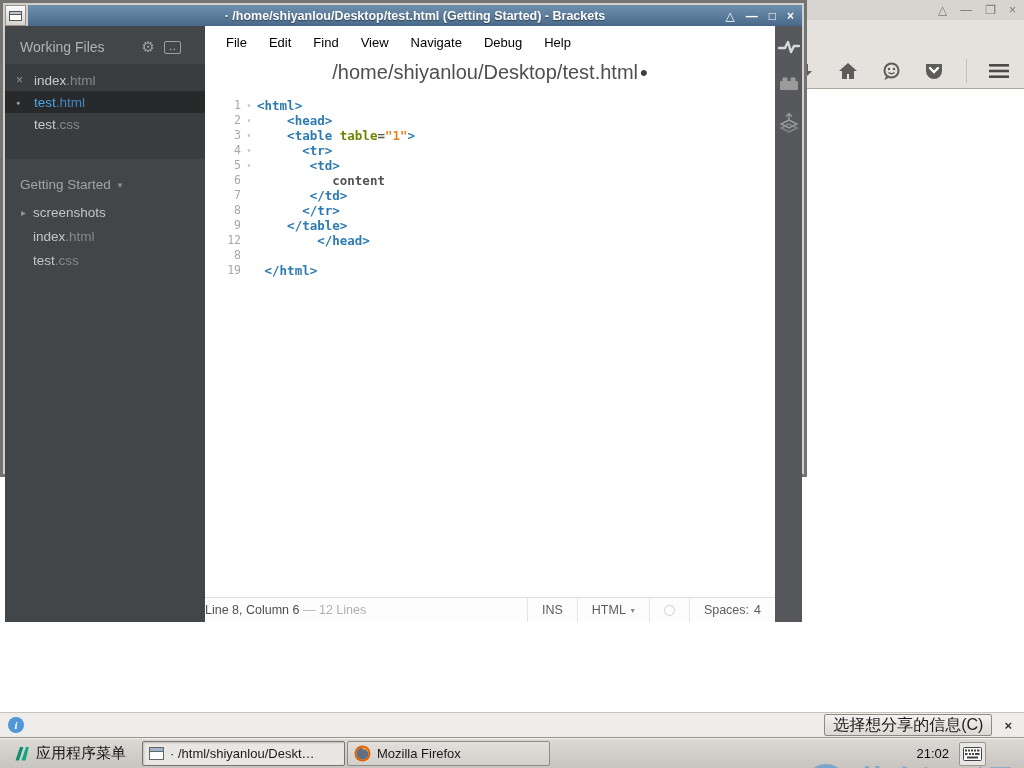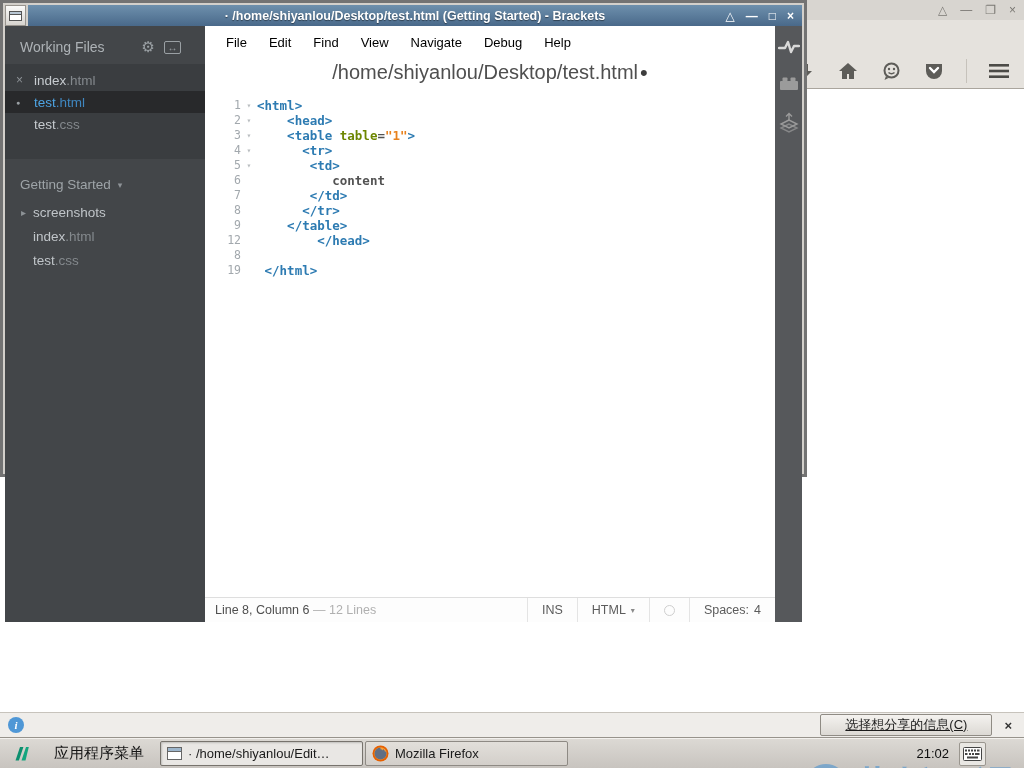--- a/index.html
+++ b/index.html
@@ -12,26 +12,26 @@
   .ff-controls { position:absolute; top:4px; right:8px; display:flex; gap:13px; color:#7b7974; font-size:12px; line-height:12px; }
   .ff-controls span { cursor:default; }
   .ff-toolbar { position:absolute; top:54px; right:0; height:34px; display:flex; align-items:center; gap:21px; padding-right:14px; }
   .ff-icon { width:22px; height:22px; display:flex; align-items:center; justify-content:center; }
   .ff-divider { width:1px; height:24px; background:#c6c2bb; }
   .ff-partial { width:10px; height:18px; background:#6b6a66; border-radius:2px 0 0 2px; opacity:.8; }
 
   
   .notifbar { position:absolute; left:0; right:0; top:712px; height:26px; background:#efedea; border-top:1px solid #c7c3bc; border-bottom:1px solid #97938c; display:flex; align-items:center; padding:0 8px; font-size:13px; color:#1c1c1c; }
   .info-ic { width:16px; height:16px; border-radius:50%; background:#4f97d6; color:#fff; font-size:11px; font-style:italic; font-weight:bold; display:flex; align-items:center; justify-content:center; margin-right:8px; flex:none; font-family:"Liberation Serif",serif; }
-  .notif-btn { margin-left:auto; height:22px; padding:0 24px; background:linear-gradient(#f4f2ef,#dcd9d4); border:1px solid #8f8b84; border-radius:2px; font-size:13px; color:#1c1c1c; display:flex; align-items:center;text-decoration:underline; }
+  .notif-btn { margin-left:auto; height:22px; padding:0 8px; background:linear-gradient(#f4f2ef,#dcd9d4); border:1px solid #8f8b84; border-radius:2px; font-size:16px; color:#1c1c1c; display:flex; align-items:center; }
   .notif-close { margin-left:8px; font-weight:bold; font-size:13px; color:#333; padding:0 4px; }
 
   
   .taskbar { position:absolute; left:0; right:0; top:738px; height:30px; background:linear-gradient(#dcd9d4,#c8c4bf); border-top:1px solid #f3f1ee; display:flex; align-items:center; padding:0 4px; }
-  .task-menu { display:flex; align-items:center; gap:24px; padding:0 16px 0 8px; height:100%; }
+  .task-menu { display:flex; align-items:center; gap:6px; padding:0 16px 0 8px; height:100%; }
   .task-menu-label { font-size:15px; color:#141414; }
   .task-win { width:203px; height:25px; margin-right:2px; display:flex; align-items:center; gap:6px; padding:0 6px; border:1px solid #8e8a84; border-radius:2px; background:linear-gradient(#e2dfda,#d3cfca); font-size:13px; color:#1a1a1a; overflow:hidden; white-space:nowrap; }
   .task-win.active { background:#e9e7e4; border-color:#77736d; box-shadow:inset 1px 1px 2px rgba(0,0,0,.18); }
   .mini-win { width:15px; height:13px; background:#fff; border:1px solid #666; flex:none; }
   .mini-win i { display:block; height:4px; background:#9db6cc; border-bottom:1px solid #666; }
   .task-clock { margin-left:auto; font-size:13px; color:#0d0d0d; padding-right:10px; }
   .tray-kbd { width:27px; height:24px; background:#e9e7e3; border:1px solid #9a968f; border-radius:2px; display:flex; align-items:center; justify-content:center; margin-right:34px; }
 
   
   .watermark { position:absolute; right:6px; top:722px; display:flex; align-items:center; gap:6px; opacity:.55; z-index:60; pointer-events:none;margin-top:40px; }
@@ -80,21 +80,21 @@
   .ln { width:36px; flex:none; text-align:right; color:#a2a8ad; font-size:11.5px; }
   .fold { width:16px; flex:none; text-align:center; color:#b9bdc0; font-size:8px; line-height:15px; }
   .lt { white-space:pre; flex:1; color:#535353;font-weight:bold; }
   .c-tag { color:#2d7bb2; }
   .c-attr { color:#6d8600; }
   .c-str { color:#e8821e; }
   .c-plain { color:#535353; }
 
   
   .statusbar { height:25px; border-top:1px solid #dedede; background:#fdfdfd; display:flex; align-items:center; font-size:12.5px; }
-  .st-left { padding-left:10px; color:#4f4f4f; }
+  .st-left { color:#4f4f4f; }
   .st-dim { color:#b0b0b0; }
   .st-right { margin-left:auto; display:flex; height:100%; align-items:stretch; }
   .st-seg { display:flex; align-items:center; padding:0 14px; border-left:1px solid #e4e4e4; color:#5c5c5c; gap:5px; }
   .st-caret { font-size:8px; color:#8a8a8a; }
   .st-circle { width:11px; height:11px; border:1.5px solid #cfcfcf; border-radius:50%; }
 
   
   .strip { width:27px; flex:none; background:#56585b; display:flex; flex-direction:column; align-items:center; padding-top:13px; gap:17px; }
 </style>
 </head>
@@ -348,21 +348,21 @@
       <svg width="18" height="18" viewBox="0 0 18 18">
           <path d="M3.5 15.5 8 2h3.4L6.9 15.5z" fill="#0d8f6e"></path>
           <path d="M9.5 15.5 14 2h2.8l-3.3 13.5z" fill="#14a67f"></path>
         </svg>
       <span class="task-menu-label">应用程序菜单</span>
     </span>
     <span class="task-win active">
       <span class="mini-win">
           <i></i>
         </span>
-      <span>· /home/shiyanlou/Edit…</span>
+      <span>· /html/shiyanlou/Deskt…</span>
     </span>
     <span class="task-win">
       <svg width="17" height="17" viewBox="0 0 17 17">
           <circle cx="8.5" cy="8.5" r="8" fill="#e66000"></circle>
           <circle cx="8.5" cy="8.5" r="6.2" fill="#f9a13a"></circle>
           <path d="M8.5 2.5a6 6 0 1 0 6 6c0-1-.4-2.4-1-3.1.2.9 0 1.6-.4 1.9-.1-1.5-1-2.8-2.2-3.5.3.6.3 1.3.1 1.6C10.4 4.6 9.5 4.2 8.5 4.2z" fill="#2e5f9e" opacity=".75"></path>
         </svg>
       <span>Mozilla Firefox</span>
     </span>
     <span class="task-clock">21:02</span>

